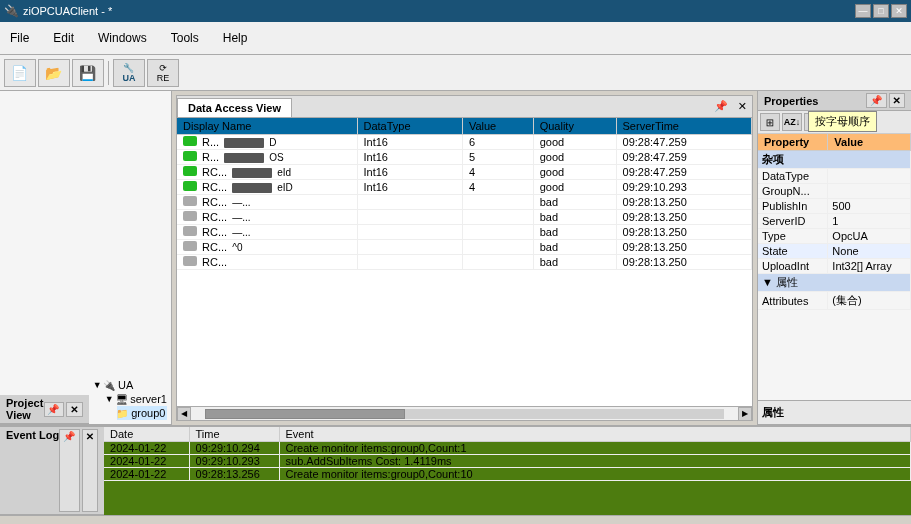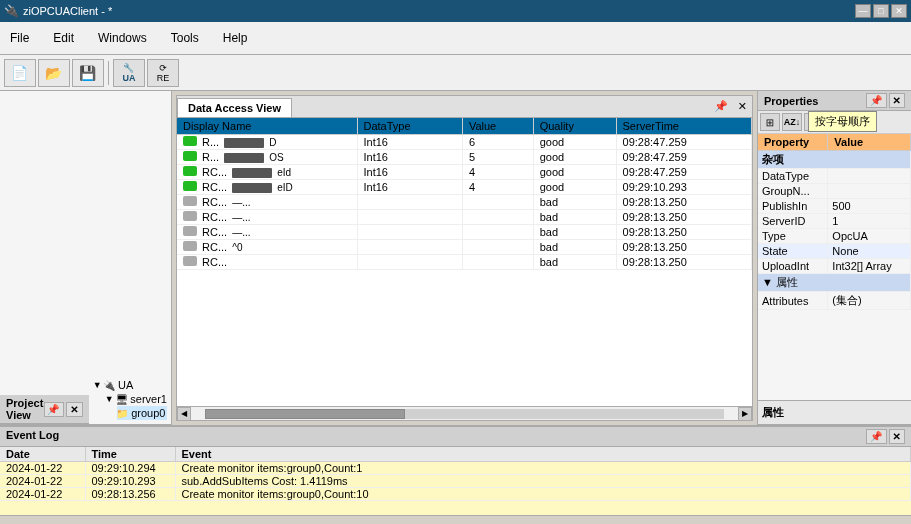--- a/index.html
+++ b/index.html
@@ -207,37 +207,36 @@
       padding: 2px 6px;
       font-size: 11px;
       z-index: 100;
       white-space: nowrap;
       pointer-events: none;
     }
 
     
     .event-log {
       height: 90px;
-      background: #fef9c3;
+      background: #4d7c0f;
       border-top: 2px solid #aaa;
       display: flex;
-      flex-direction: column;
     }
     .event-log-title {
       background: #d0d0d0;
       border-bottom: 1px solid #aaa;
       padding: 2px 6px;
       font-weight: bold;
       font-size: 11px;
       display: flex;
       justify-content: space-between;
     }
     .event-log-content { flex: 1; overflow: hidden; }
     .event-table { width: 100%; border-collapse: collapse; font-size: 11px; }
-    .event-table th { background: #e8e8e8; border-bottom: 1px solid #ccc; border-right: 1px solid #ccc; padding: 1px 6px; text-align: left; font-weight: bold; }
+    .event-table th { background: #e8e8e8; border-bottom: 1px solid #ccc; border-right: 1px solid #ccc; padding: 1px 6px; text-align: left; font-weight: normal; }
     .event-table td { border-bottom: 1px solid #eee; border-right: 1px solid #eee; padding: 0px 6px; }
 
     
     .status-bar {
       height: 32px;
       background: #d4d0c8;
       border-top: 1px solid #aaa;
       display: flex;
       align-items: center;
       padding: 0 8px;

